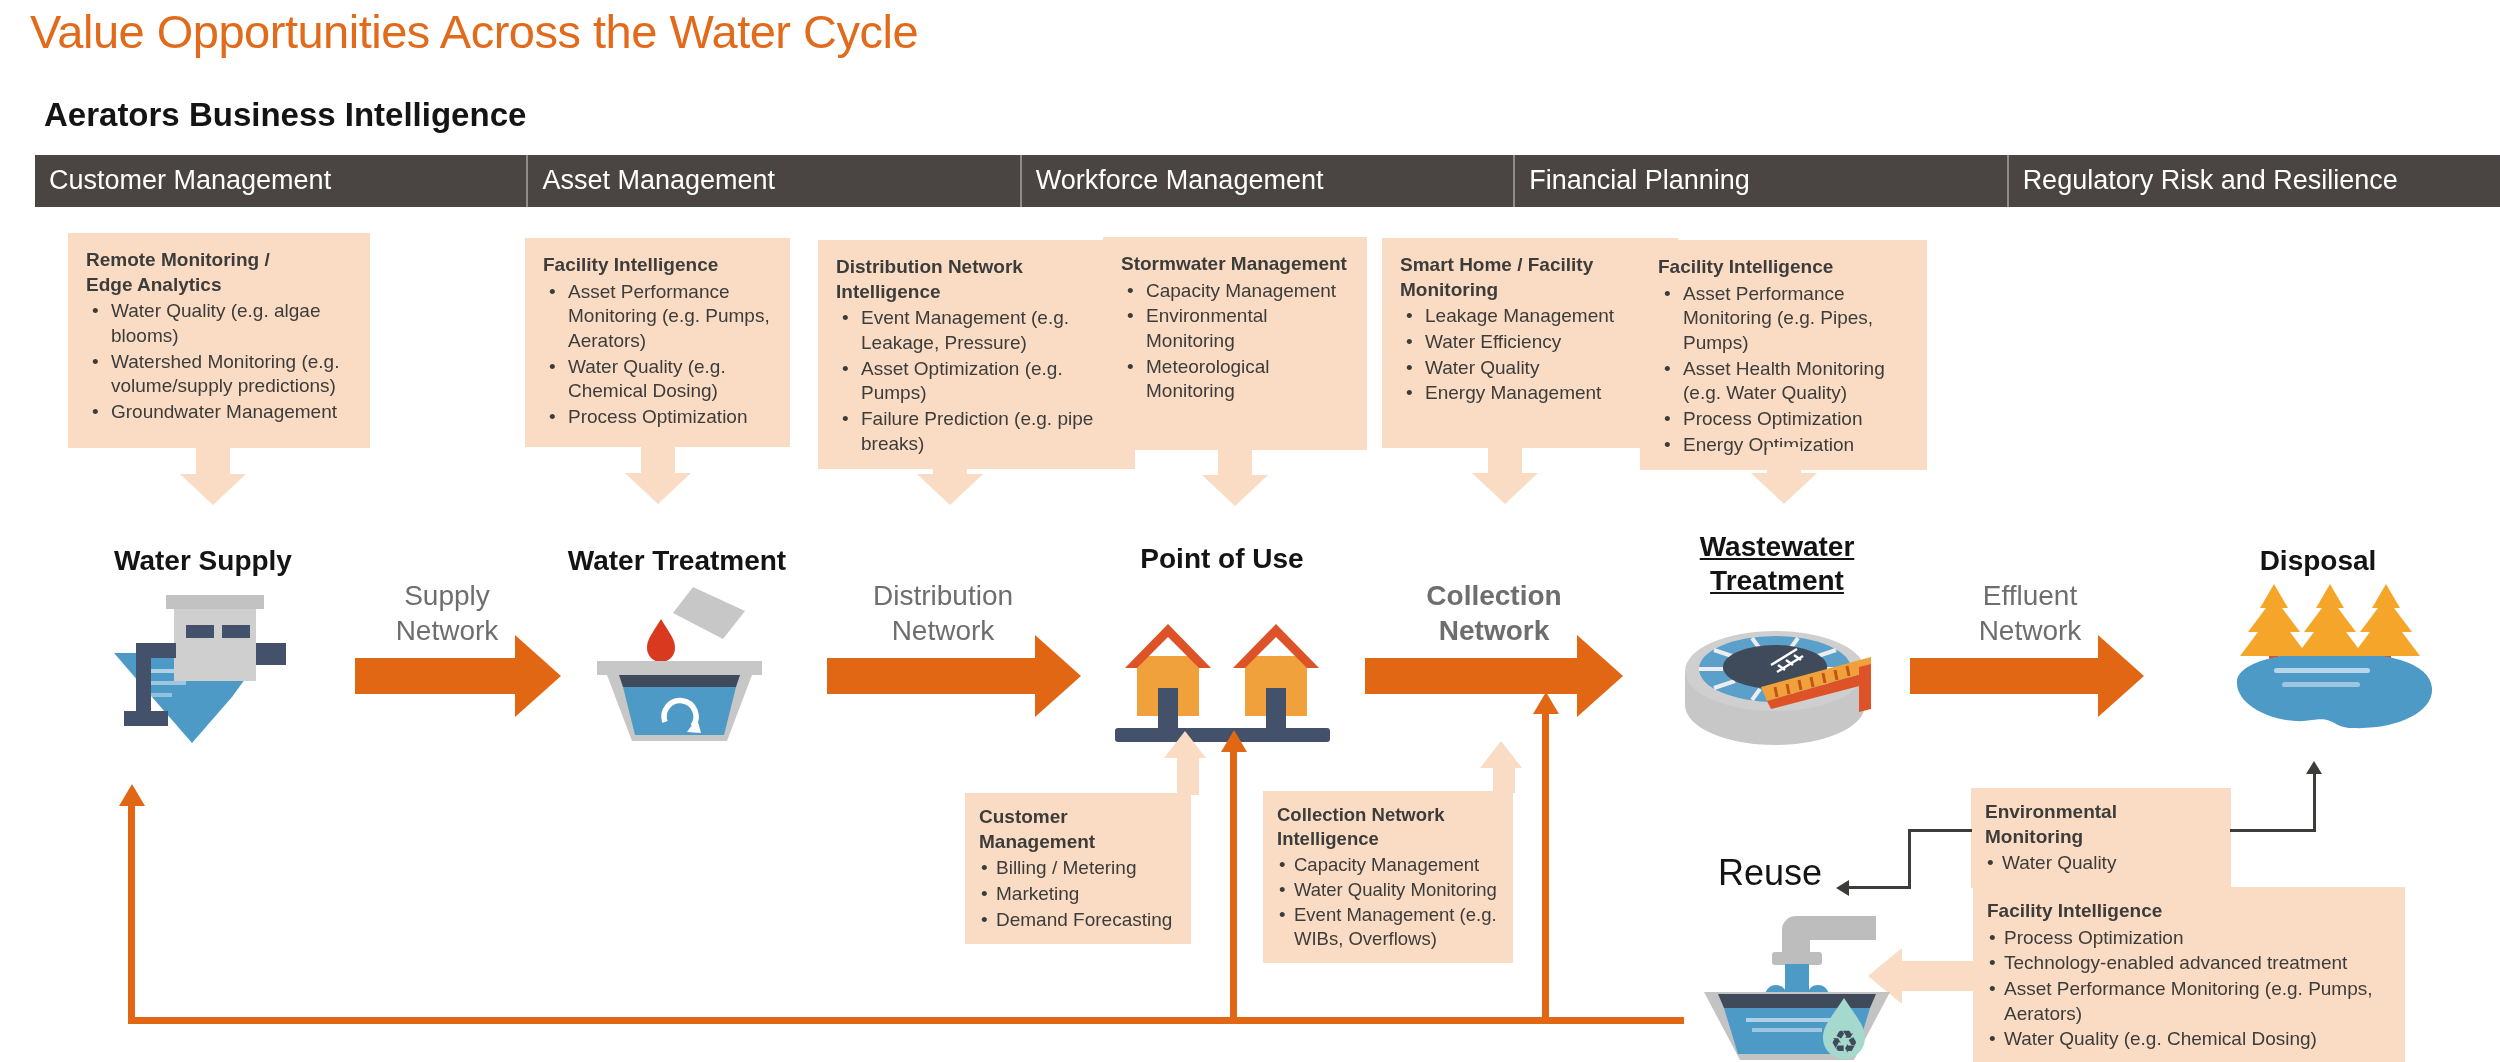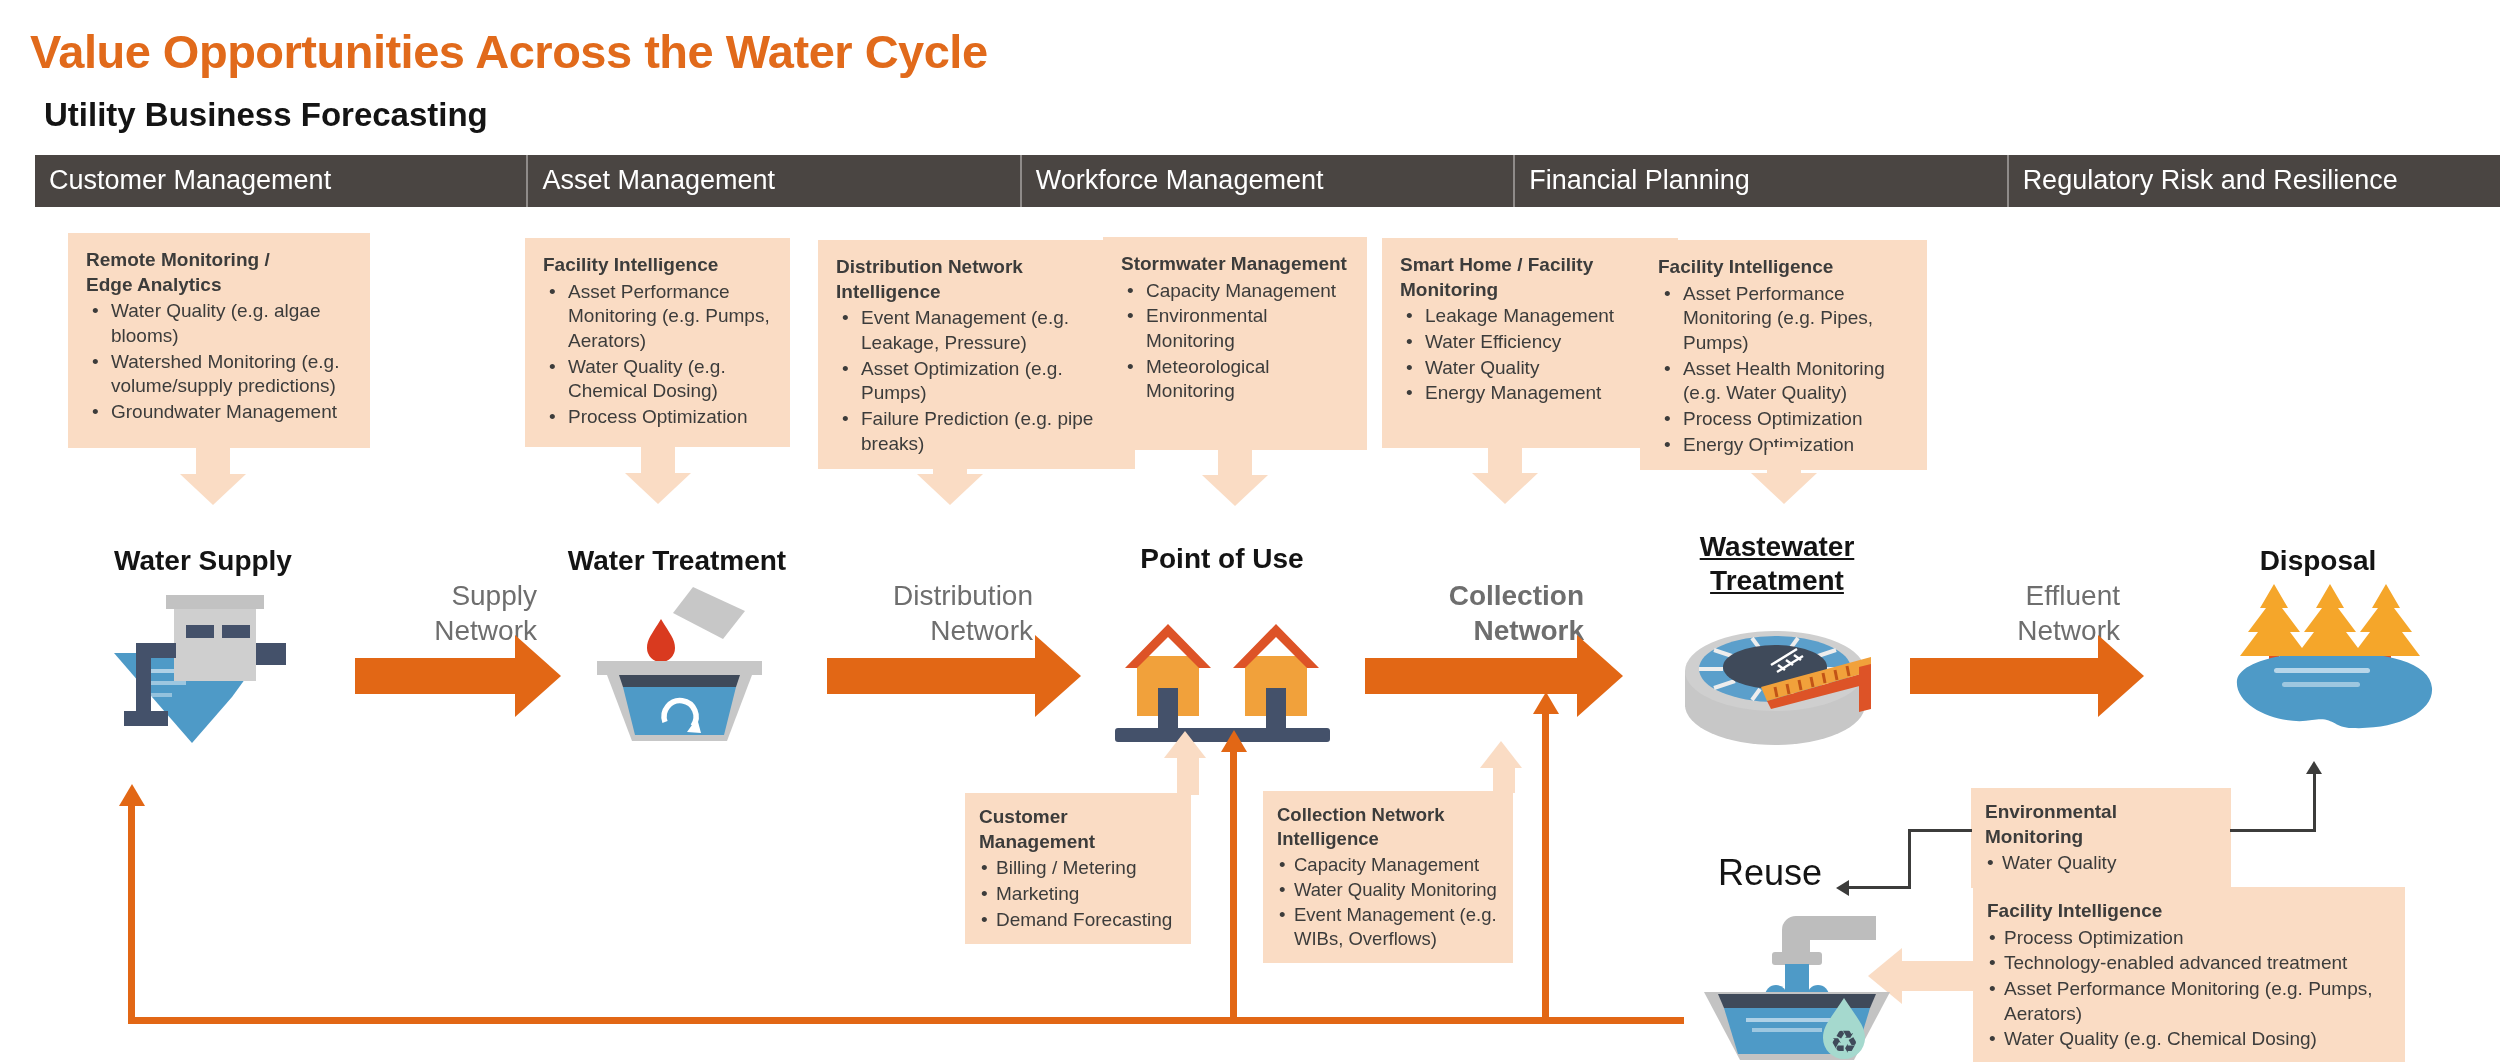--- a/index.html
+++ b/index.html
@@ -3,21 +3,21 @@
 <meta charset="utf-8">
 <style>
   html,body{margin:0;padding:0;}
   body{
     width:2500px;height:1062px;position:relative;background:#ffffff;
     font-family:"Liberation Sans","DejaVu Sans",sans-serif;color:#3C3C3B;overflow:hidden;
   }
   .abs{position:absolute;}
 
   
-  .page-title{left:30px;top:4px;font-size:47px;font-weight:bold;color:#E16A1B;letter-spacing:-0.5px;margin-top:20px;}
+  .page-title{left:30px;top:4px;font-size:47px;font-weight:normal;color:#E16A1B;letter-spacing:-0.5px;}
   .sub-title{left:44px;top:96px;font-size:33px;font-weight:bold;color:#141414;}
   .cat-bar{left:35px;top:155px;width:2465px;height:52px;background:#4A4542;display:flex;}
   .cat-cell{flex:1 1 0;color:#fff;font-size:27px;line-height:50px;padding-left:14px;border-right:2px solid #8f8b89;white-space:nowrap;overflow:hidden;}
   .cat-cell:last-child{border-right:none;}
 
   
   .obox{background:#FADCC4;font-size:19px;line-height:1.3;padding:15px 12px 12px 18px;box-sizing:border-box;}
   .obox .bx-title{font-weight:bold;margin:0 0 2px 0;}
   .obox ul,{margin:0;padding:0;}
   ul.blist{margin:2px 0 0 0;padding:0;list-style:none;}
@@ -37,21 +37,21 @@
     border-left:33px solid transparent;border-right:33px solid transparent;border-top:31px solid #FADCC4;}
   .pd1{left:196px;top:448px;} .pd2{left:641px;top:447px;} .pd3{left:933px;top:448px;}
   .pd4{left:1218px;top:449px;} .pd5{left:1488px;top:447px;} .pd6{left:1767px;top:447px;}
 
   
   .stage-label{font-size:28px;font-weight:bold;color:#141414;text-align:center;transform:translateX(-50%);white-space:nowrap;}
   .stage-label.wrap{white-space:normal;width:240px;line-height:1.2;text-decoration:underline;}
   .sl1{left:203px;top:545px;} .sl2{left:677px;top:545px;} .sl3{left:1222px;top:543px;}
   .sl4{left:1777px;top:530px;} .sl5{left:2318px;top:545px;}
 
-  .flow-label{font-size:28px;color:#6E6E6E;text-align:right;transform:translateX(-50%);width:180px;line-height:1.25;}
+  .flow-label{font-size:28px;color:#6E6E6E;text-align:center;transform:translateX(-50%);width:180px;line-height:1.25;}
   .fl1{left:447px;top:578px;} .fl2{left:943px;top:578px;} .fl3{left:1494px;top:578px;font-weight:bold;} .fl4{left:2030px;top:578px;}
 
   .farrow{height:36px;background:#E26715;top:658px;}
   .farrow::after{content:"";position:absolute;left:100%;top:-23px;width:0;height:0;
     border-top:41px solid transparent;border-bottom:41px solid transparent;border-left:46px solid #E26715;}
   .fa1{left:355px;width:160px;} .fa2{left:827px;width:208px;} .fa3{left:1365px;width:212px;} .fa4{left:1910px;width:188px;}
 
   
   .oline{background:#E26715;}
   .ohead-up{width:0;height:0;border-left:13px solid transparent;border-right:13px solid transparent;border-bottom:22px solid #E26715;}
@@ -76,21 +76,21 @@
 
   
   .dline{background:#3C3C3B;}
   .dhead-left{width:0;height:0;border-top:8px solid transparent;border-bottom:8px solid transparent;border-right:13px solid #3C3C3B;}
   .dhead-up{width:0;height:0;border-left:8px solid transparent;border-right:8px solid transparent;border-bottom:13px solid #3C3C3B;}
 </style>
 </head>
 <body>
 
 <div class="abs page-title">Value Opportunities Across the Water Cycle</div>
-<div class="abs sub-title">Utility Business Forecasting</div>
+<div class="abs sub-title">Aerators Business Intelligence</div>
 
 <div class="abs cat-bar">
   <div class="cat-cell">Customer Management</div>
   <div class="cat-cell">Asset Management</div>
   <div class="cat-cell">Workforce Management</div>
   <div class="cat-cell">Financial Planning</div>
   <div class="cat-cell">Regulatory Risk and Resilience</div>
 </div>
 
 <div class="abs obox tb1">

